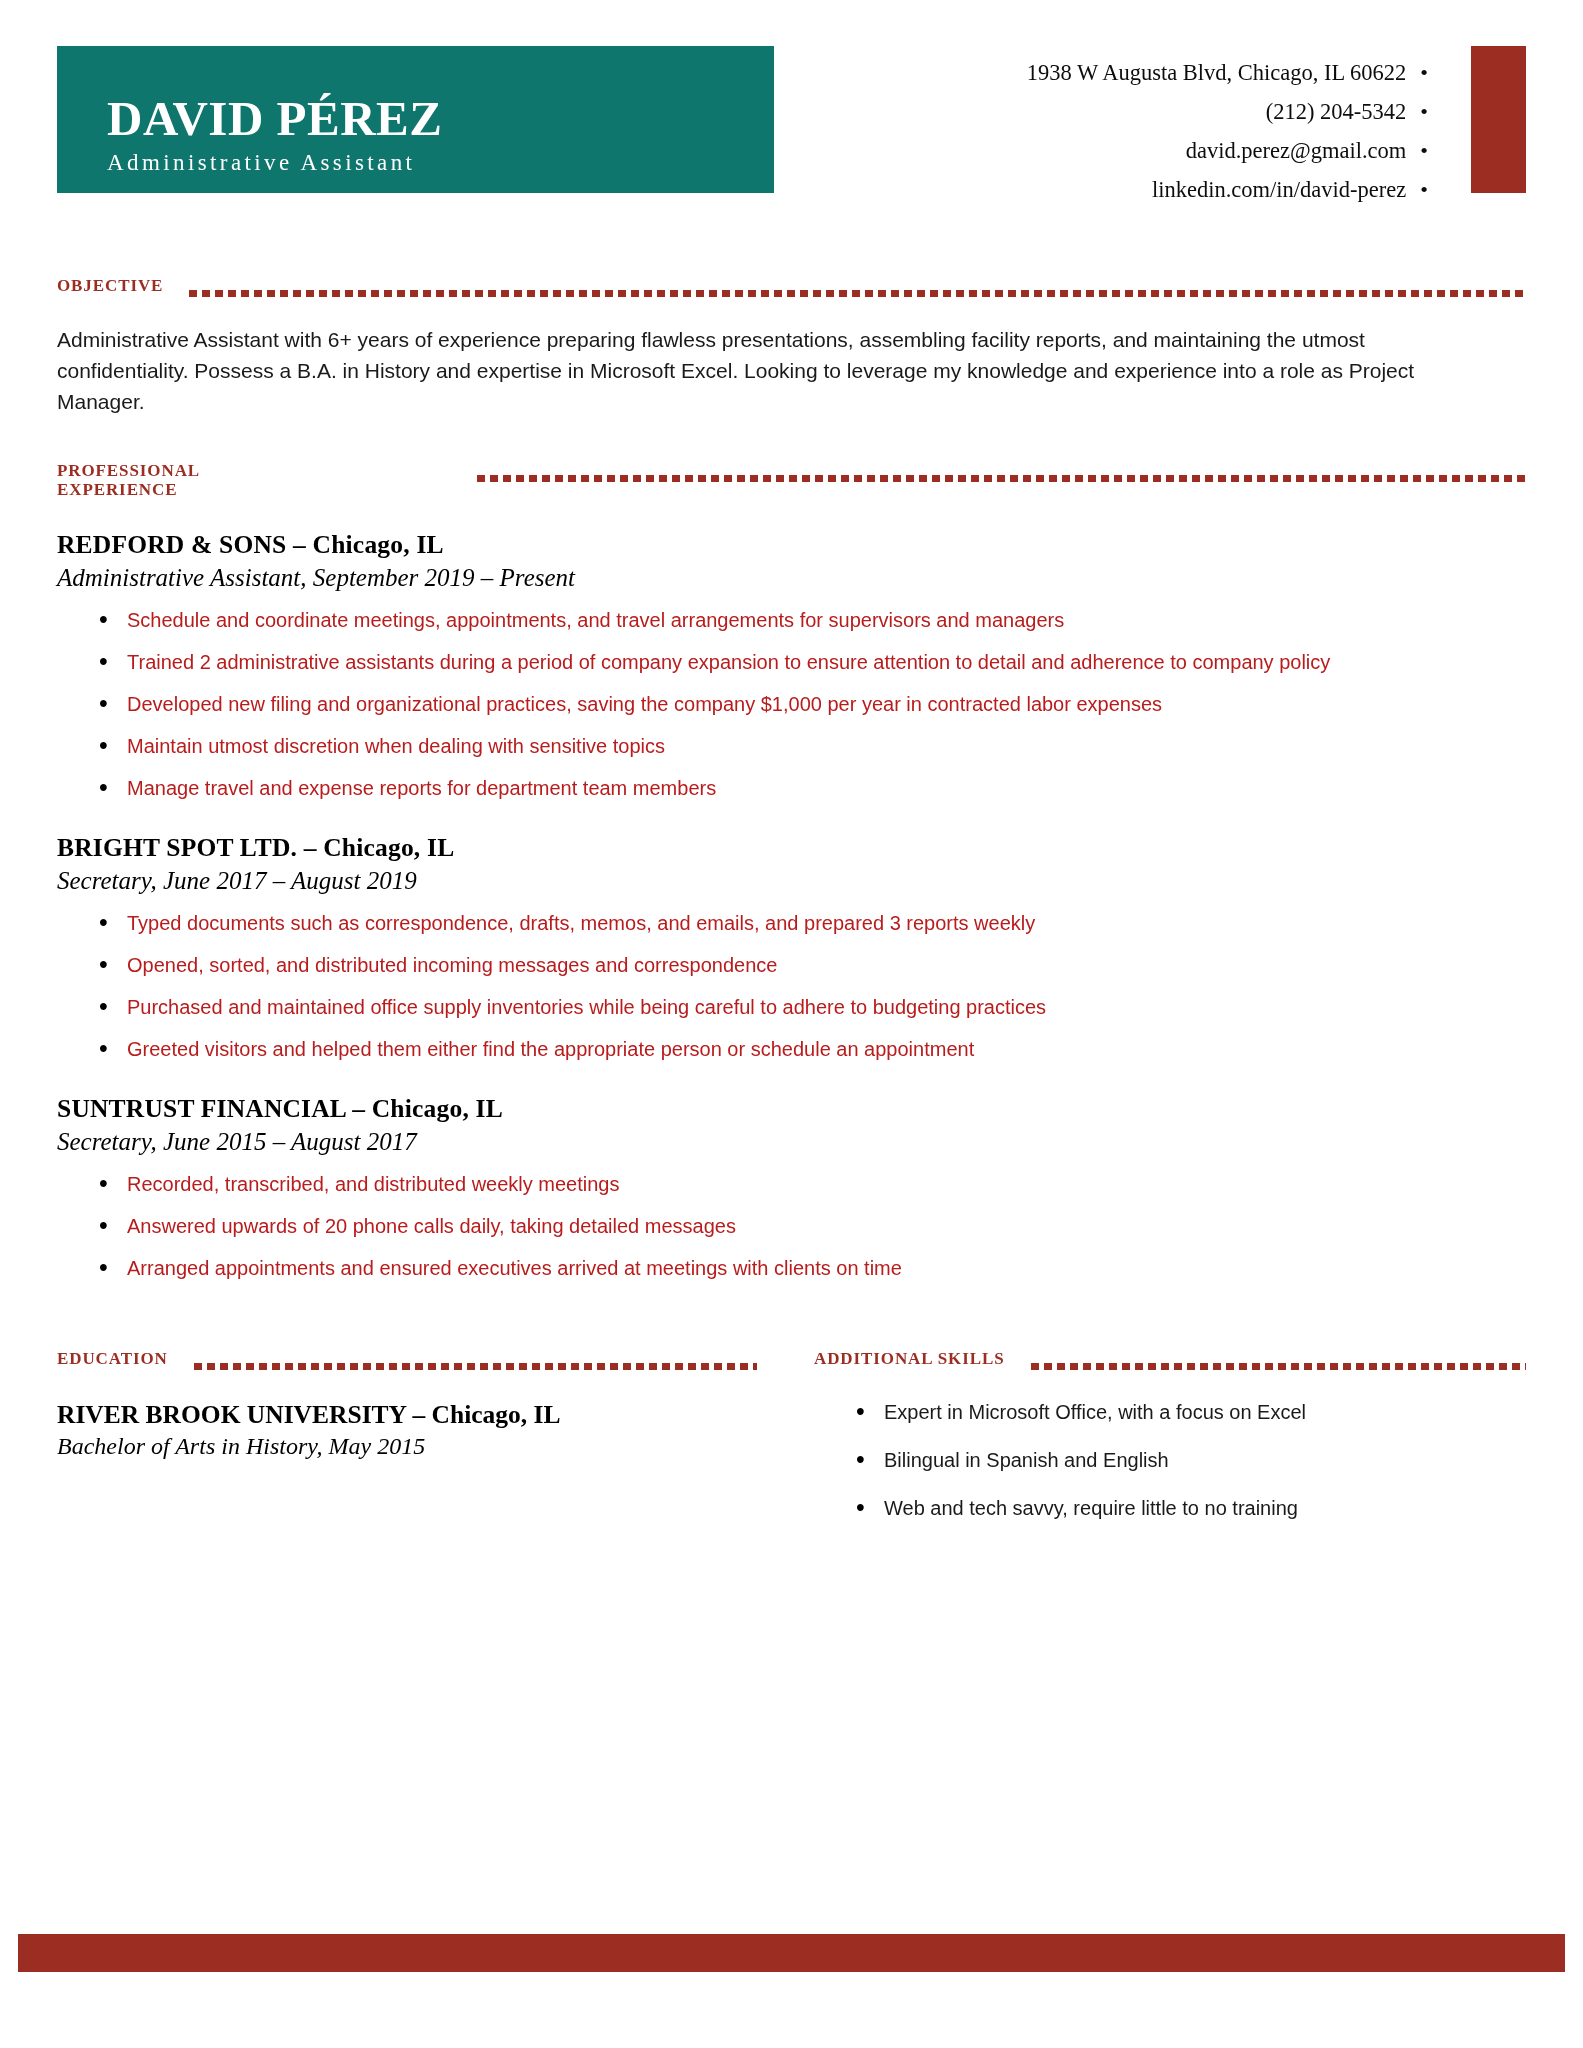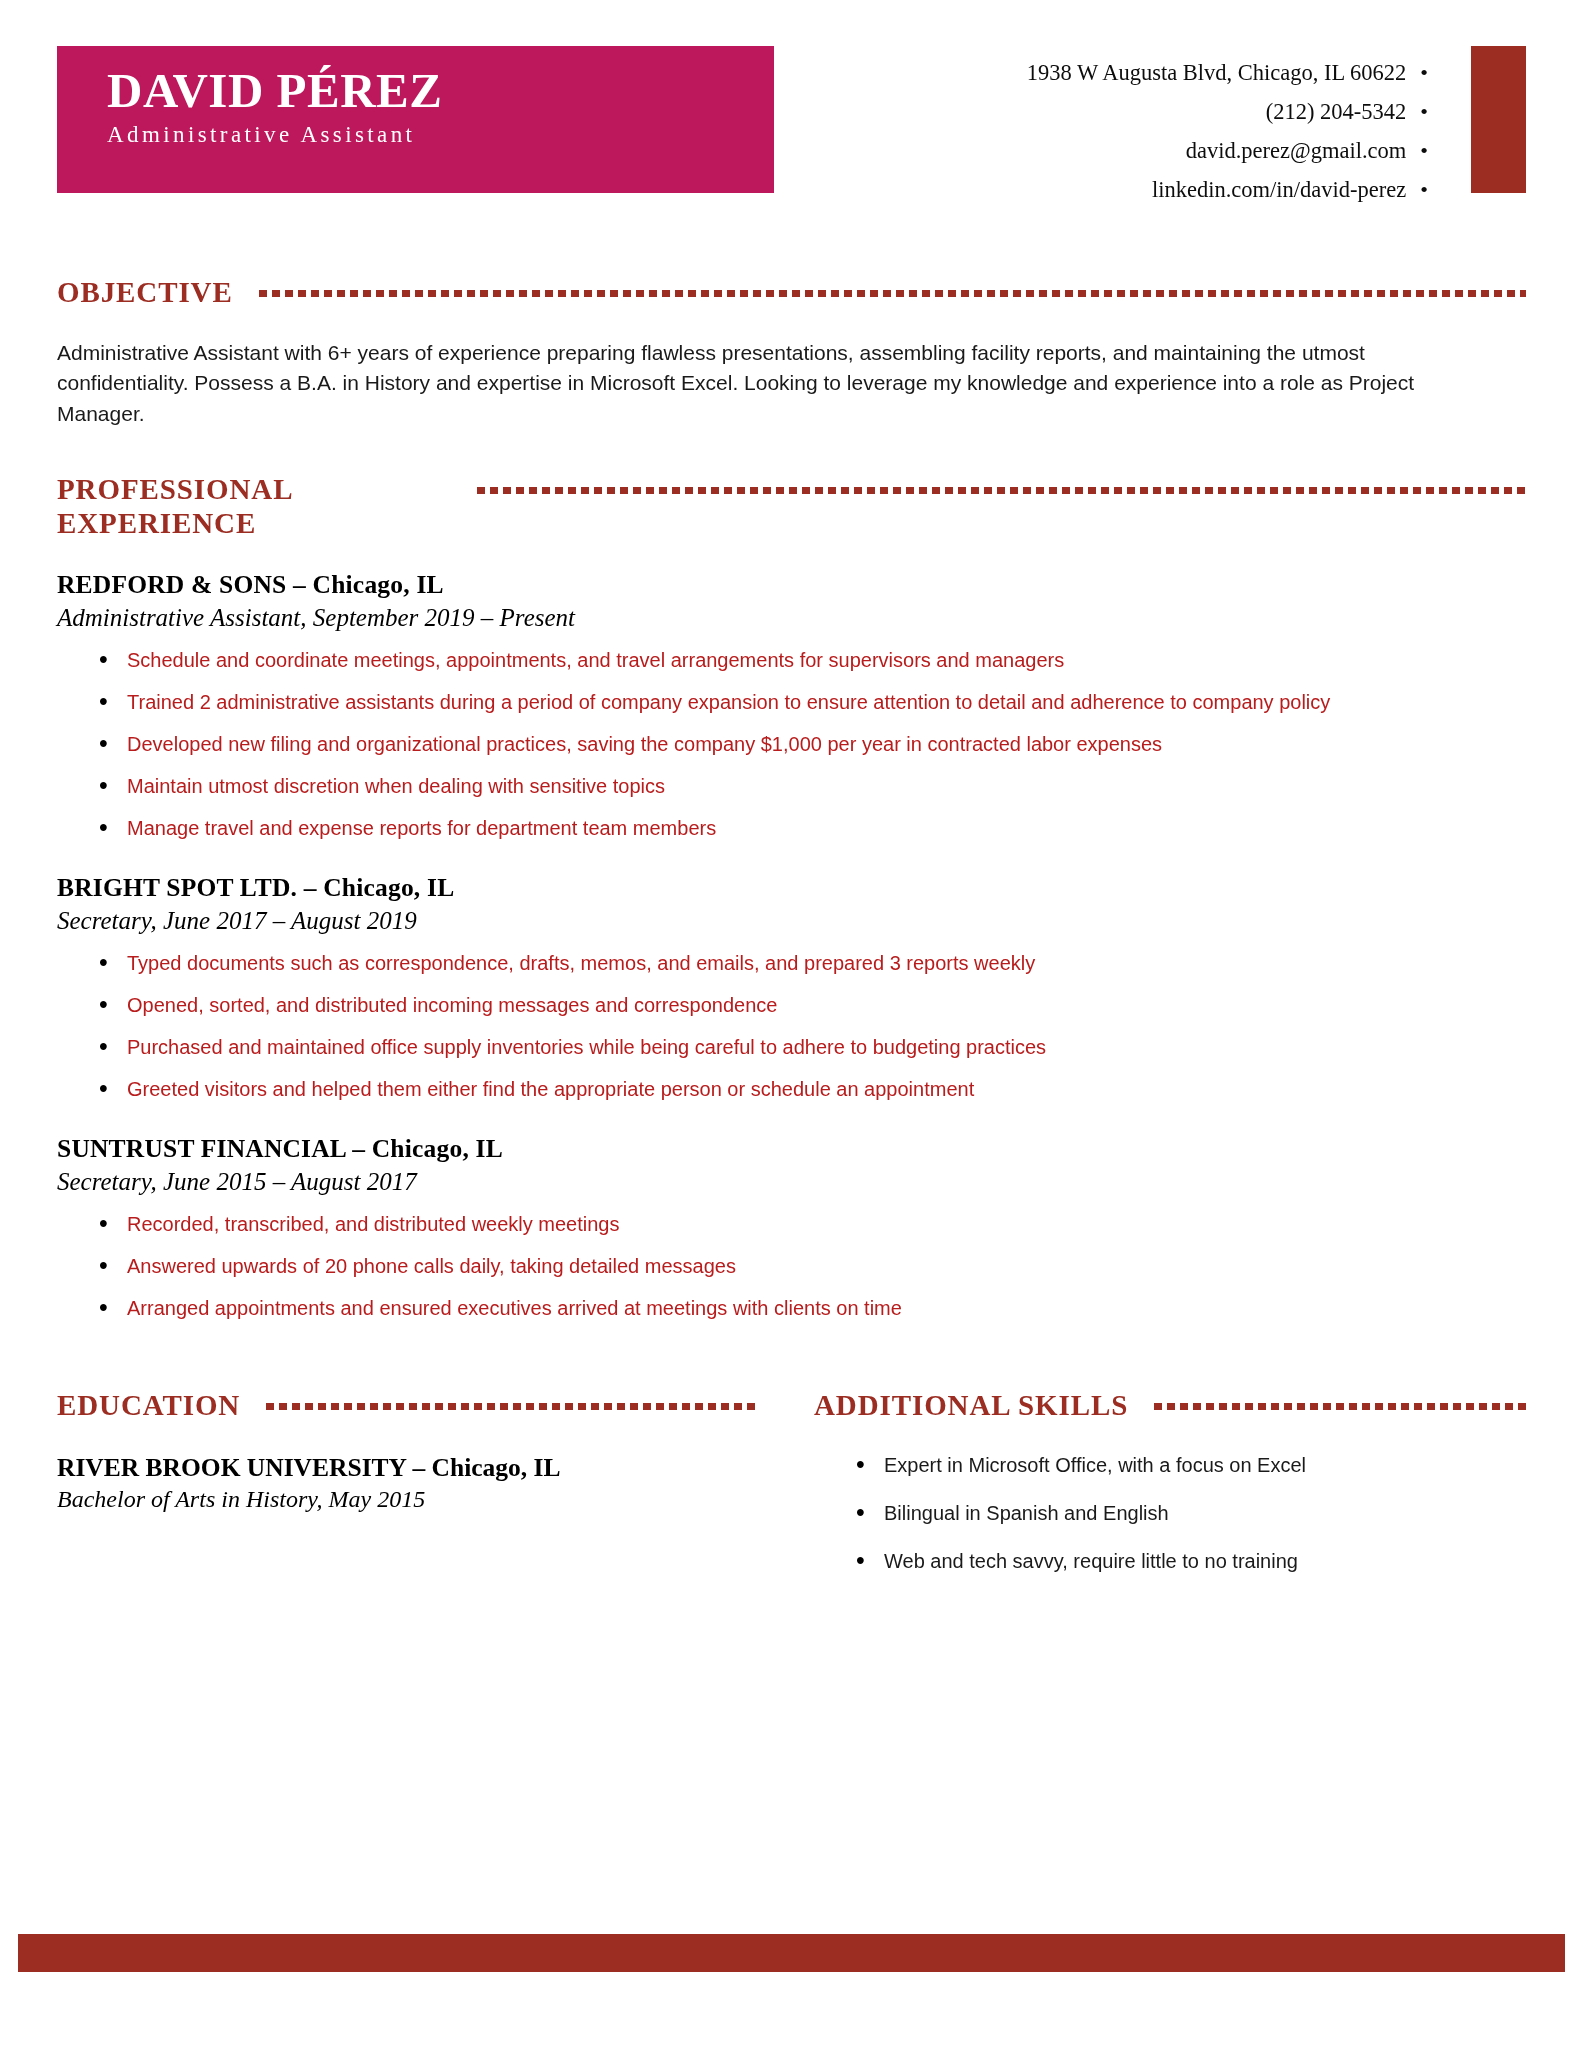--- a/index.html
+++ b/index.html
@@ -21,23 +21,23 @@
   .header {
     position: relative;
     height: 200px;
   }
   .name-block {
     position: absolute;
     left: 57px;
     top: 46px;
     width: 717px;
     height: 147px;
-    background: #be185d;
+    background: #0f766e;
     box-sizing: border-box;
-    padding: 20px 0 0 50px;
+    padding: 48px 0 0 50px;
   }
   .name {
     font-family: "Liberation Serif", serif;
     color: #ffffff;
     font-size: 49px;
     font-weight: bold;
     line-height: 1.02;
     letter-spacing: 0.5px;
     white-space: nowrap;
   }
@@ -82,21 +82,21 @@
   
   .section-head {
     display: flex;
     align-items: flex-start;
     margin-top: 0;
   }
   .section-head .title {
     font-family: "Liberation Serif", serif;
     color: #9b2d22;
     font-weight: bold;
-    font-size: 29px;
+    font-size: 17px;
     letter-spacing: 0.9px;
     white-space: pre-line;
     line-height: 1.16;
     flex: 0 0 auto;
   }
   .dotrule {
     flex: 1 1 auto;
     height: 7px;
     margin-top: 14px;
     background-image: linear-gradient(to right, #9b2d22 62%, rgba(255,255,255,0) 0%);

